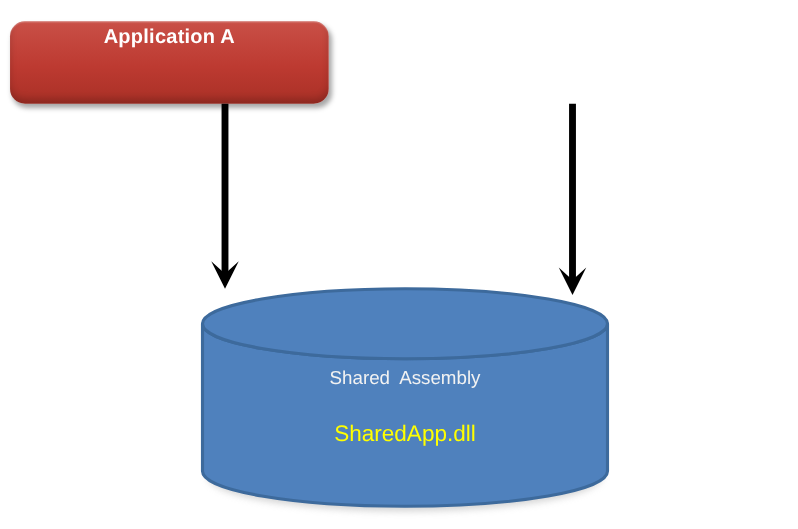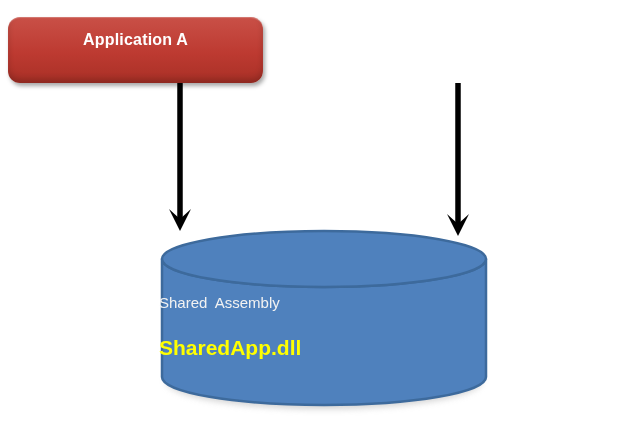--- a/index.html
+++ b/index.html
@@ -17,21 +17,21 @@
     height: 66px;
     border-radius: 12px;
     background: linear-gradient(180deg,
       var(--node-fill-top, #c95047) 0%,
       var(--node-fill-mid, #bd3a31) 55%,
       var(--node-fill-bottom, #a93026) 100%);
     box-shadow: 2px 3px 4px rgba(0,0,0,0.35),
                 inset 0 1px 1px rgba(255,255,255,0.25),
                 inset 0 -4px 6px rgba(0,0,0,0.18);
     box-sizing: border-box;
-    padding-top: 13px;
+    padding-top: 3px;
     text-align: center;
   }
   .node-label {
     color: var(--node-text, #ffffff);
     font-size: 16px;
     font-weight: bold;
     line-height: 20px;
     letter-spacing: 0.2px;
   }
   #node-a { left: 8px;   width: 255px; }
@@ -49,36 +49,36 @@
   .cyl-fill {
     fill: var(--cylinder-fill, #4f81bd);
     stroke: var(--cylinder-stroke, #3d6a9c);
     stroke-width: 2.5;
     stroke-linejoin: round;
   }
   .cyl-text {
     position: absolute;
     left: 159px;
     width: 330px;
-    text-align: left;
+    text-align: center;
   }
   #cyl-title {
     top: 293px;
     height: 20px;
     line-height: 20px;
     font-size: 15px;
     word-spacing: 4px;
     color: var(--cylinder-text, #f2f2f2);
   }
   #cyl-dll {
     top: 334px;
     height: 27px;
     line-height: 27px;
-    font-size: 21px;
-    font-weight: bold;
+    font-size: 18px;
+    font-weight: normal;
     color: var(--dll-text, #ffff00);
   }
 </style>
 </head>
 <body>
 
 <div id="canvas">
 
   <div id="node-a" class="node">
     <div class="node-label">Application A</div>

